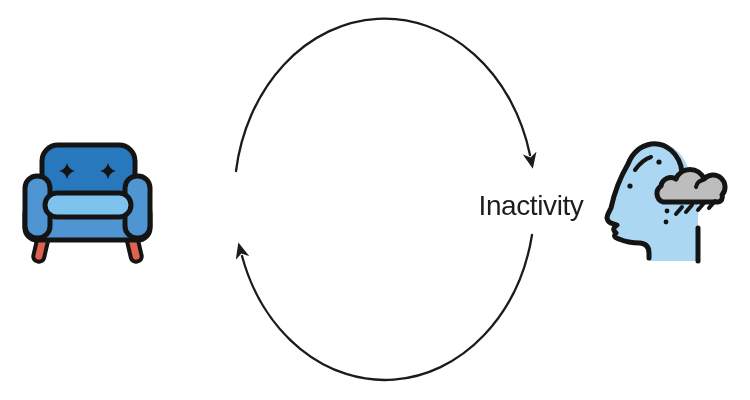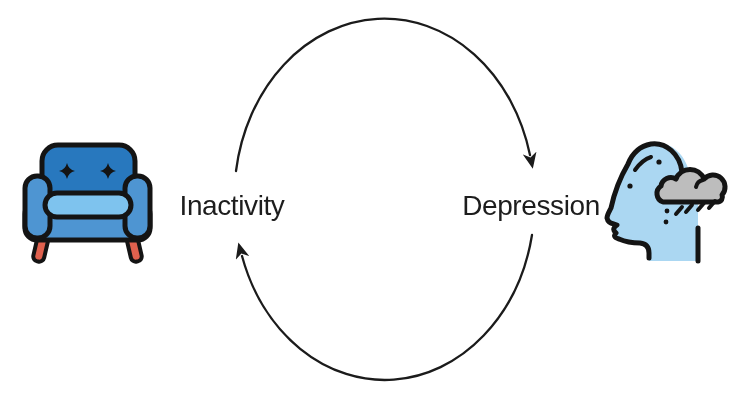--- a/index.html
+++ b/index.html
@@ -121,16 +121,15 @@
 
       <path d="M 70 80 L 76 73" class="outl w4 nofill"></path>
       <path d="M 80 78 L 86 71" class="outl w4 nofill"></path>
       <path d="M 92 76 L 98 69" class="outl w4 nofill"></path>
       <path d="M 103 74 L 109 67" class="outl w4 nofill"></path>
       <circle cx="61" cy="77" r="2.4" fill="#141414"></circle>
       <circle cx="60" cy="88" r="2.4" fill="#141414"></circle>
     </g>
   </svg>
 
-  <div class="node-label label-inactivity">Inactivity</div>
-  <div class="node-label label-depression">Depression</div>
+  <div class="node-label label-depression">Inactivity</div>
 
 </div>
 
 </body></html>

